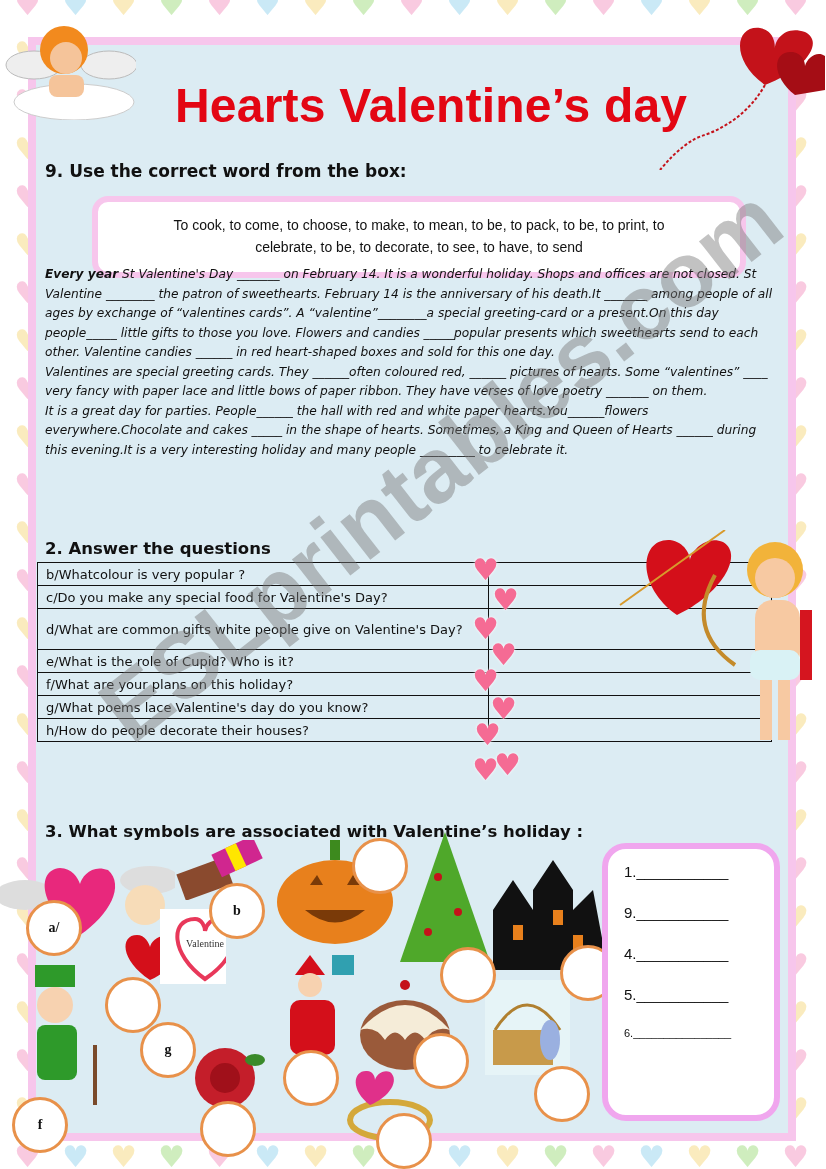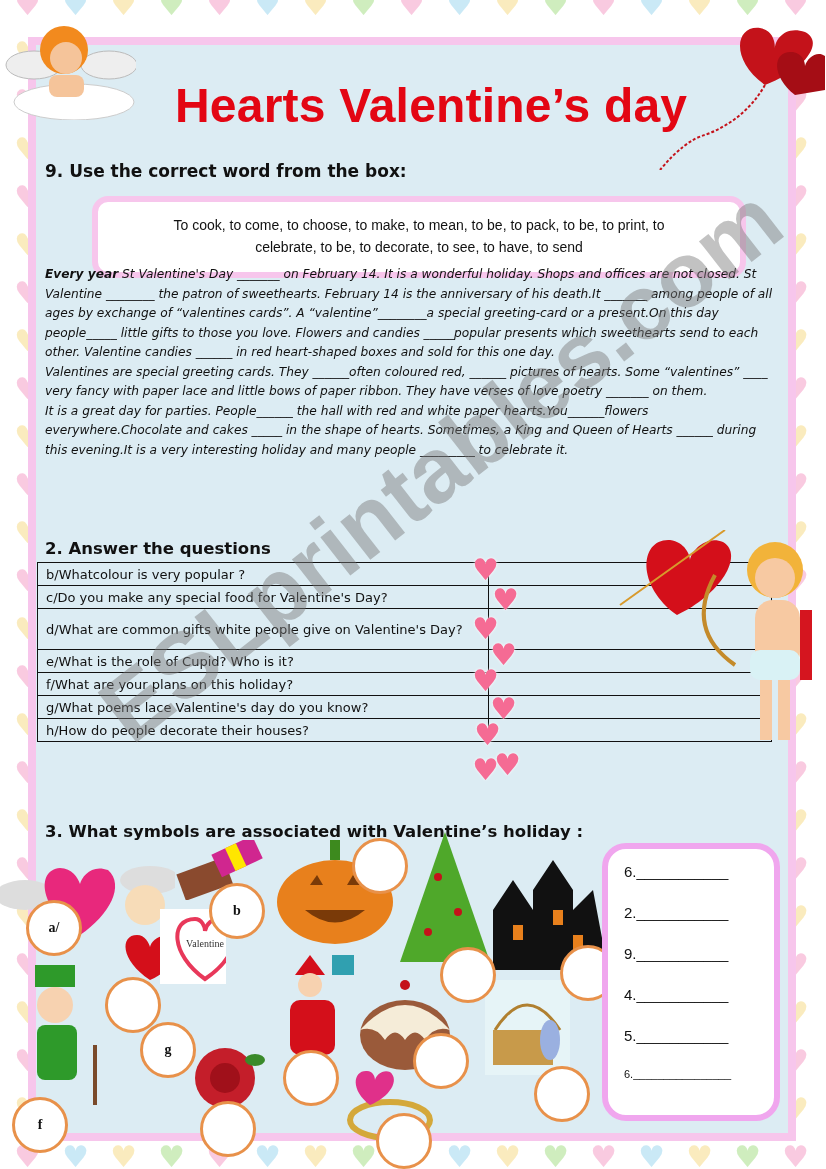--- a/index.html
+++ b/index.html
@@ -653,21 +653,20 @@
 <div class="circle" style="left:105px;top:977px;"></div>
 <div class="circle" style="left:140px;top:1022px;">g</div>
 <div class="circle" style="left:283px;top:1050px;"></div>
 <div class="circle" style="left:413px;top:1033px;"></div>
 <div class="circle" style="left:534px;top:1066px;"></div>
 <div class="circle" style="left:12px;top:1097px;">f</div>
 <div class="circle" style="left:200px;top:1101px;"></div>
 <div class="circle" style="left:376px;top:1113px;"></div>
 
 <div class="answerbox">
-  <div class="ans">6.___________</div>
-  <div class="ans">2.___________</div>
+  <div class="ans">1.___________</div>
   <div class="ans">9.___________</div>
   <div class="ans">4.___________</div>
   <div class="ans">5.___________</div>
   <div class="ans small">6.________________</div>
 </div>
 
 <div class="watermark">ESLprintables.com</div>
 
 </body></html>

